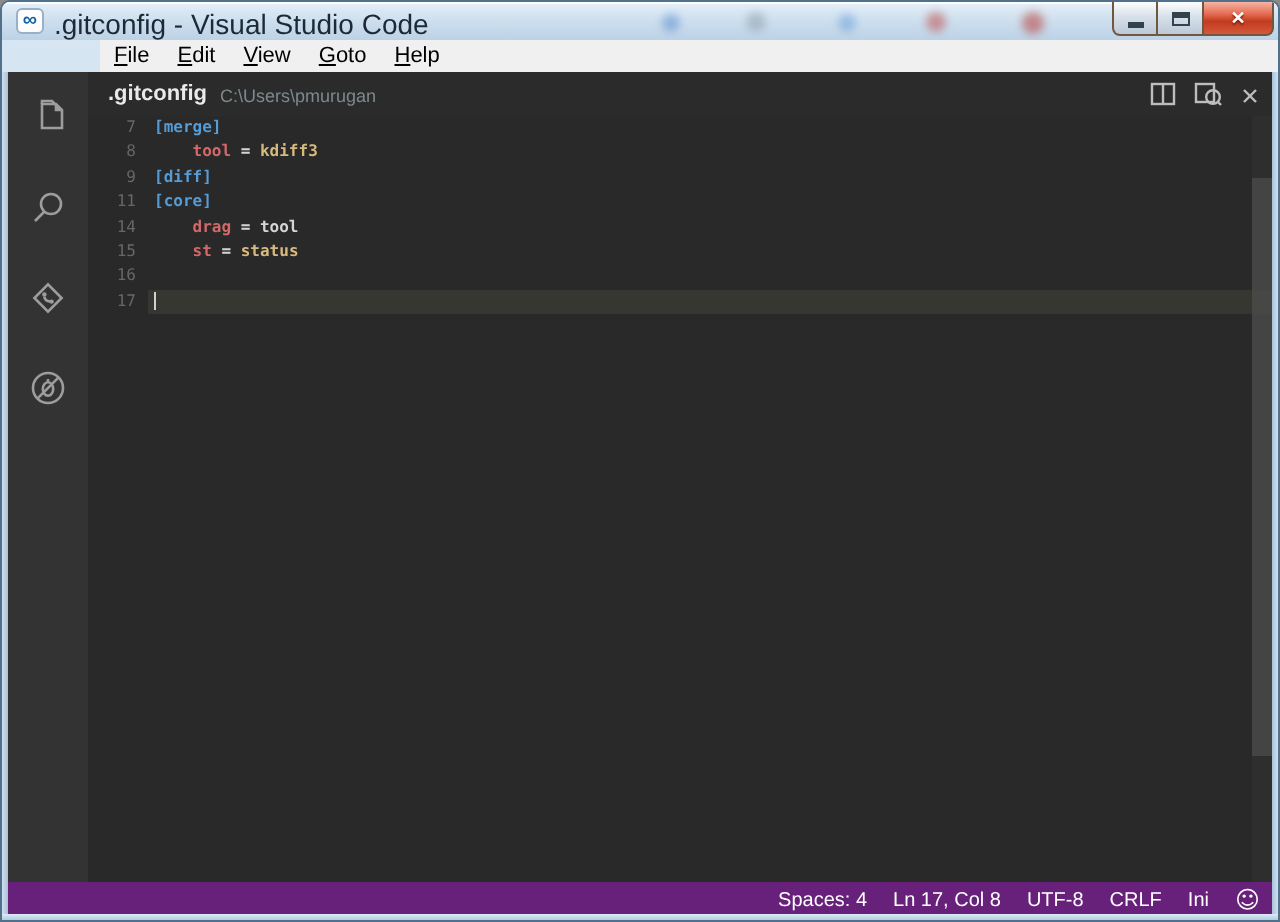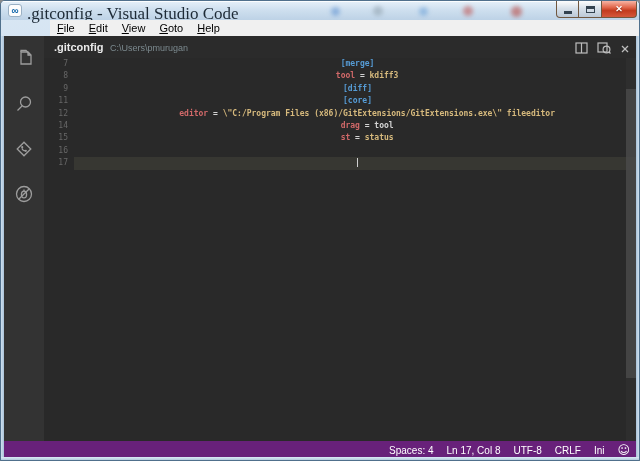--- a/index.html
+++ b/index.html
@@ -9,21 +9,21 @@
     background:linear-gradient(180deg,#d9e7f4 0%,#c2d6e8 60%,#b6cde2 100%); }
   
   .titlebar { position:absolute; left:0; top:0; width:100%; height:19px;
     background:linear-gradient(180deg,#e6f0f9 0%,#cfe0ef 45%,#bdd2e6 100%);
     box-shadow:inset 0 1px 0 rgba(255,255,255,.85); }
   .blur-blobs { position:absolute; left:300px; top:2px; width:250px; height:15px; filter:blur(2px); opacity:.55; }
   .blob { position:absolute; border-radius:50%; }
   .app-icon { position:absolute; left:7px; top:3px; width:14px; height:13px; background:#fdfdfd;
     border-radius:3px; border:1px solid #9ab0c4; color:#0c63a8; font-weight:bold; font-size:10px;
     line-height:11px; text-align:center; }
-  .window-title { position:absolute; left:26px; top:3px; font-size:17px; color:#1d2a36;font-family:Liberation Serif, serif; }
+  .window-title { position:absolute; left:26px; top:3px; font-size:14px; color:#1d2a36; }
   .win-controls { position:absolute; right:2px; top:0; height:17px; display:flex; }
   .win-btn { height:17px; border:1px solid #70573f; border-top:none; display:flex; align-items:center; justify-content:center; }
   .win-btn.min { width:23px; border-radius:0 0 0 4px; background:linear-gradient(180deg,#fdfdfd,#d8e1ea 45%,#bcc9d6); }
   .win-btn.max { width:23px; border-left:none; background:linear-gradient(180deg,#fdfdfd,#d8e1ea 45%,#bcc9d6); }
   .win-btn.close { width:35px; border-left:none; border-radius:0 0 4px 0;
     background:linear-gradient(180deg,#f7b4a4 0%,#e1674c 40%,#c23b1e 60%,#d4583b 100%); }
   .glyph-min { width:8px; height:3px; background:#33424f; margin-top:6px; }
   .glyph-max { width:9px; height:7px; border:1px solid #33424f; border-top:3px solid #33424f; background:transparent; }
   .glyph-close { color:#fff; font-size:9px; font-weight:bold; text-shadow:0 1px 1px #7c1d0a; }
   
@@ -41,21 +41,21 @@
   .file-name { position:absolute; left:10px; top:5px; font-size:11px; font-weight:bold; color:#eaeaea; }
   .file-path { position:absolute; left:66px; top:7px; font-size:9px; color:#7c8a8f; }
   .header-actions { position:absolute; right:8px; top:4px; display:flex; gap:9px; align-items:center; }
   .header-actions svg { stroke:#bdbdbd; fill:none; stroke-width:1.2; }
   
   .editor { position:absolute; left:40px; top:22px; right:0; bottom:0; background:#292929;
     font-family:"DejaVu Sans Mono", monospace; font-size:8px; font-weight:bold; }
   .lines { position:absolute; left:0; top:0; right:0; }
   .line { display:flex; height:12.4px; line-height:12.5px; white-space:pre; }
   .ln { width:30px; text-align:right; padding-right:6px; color:#676767; font-weight:normal; }
-  .code { flex:1; padding-left:3px;text-align:center; }
+  .code { flex:1; padding-left:3px; }
   .line.current .code { background:#373732; }
   .cursor { display:inline-block; width:1px; height:9px; background:#d0d0d0; vertical-align:middle; }
   .scrollbar { position:absolute; right:1px; top:0; width:11px; bottom:0; background:rgba(70,70,70,.18); }
   .scroll-thumb { position:absolute; left:0; top:31px; width:11px; height:289px; background:#4c4c4c; opacity:.75; }
   
   .statusbar { position:absolute; left:3px; top:440px; width:634px; height:18px; background:#68217a;
     display:flex; align-items:center; justify-content:flex-end; color:#fff; font-size:10px; }
   .sb-item { margin-right:13px; }
   .smiley { margin-right:8px; font-family:"DejaVu Sans", sans-serif; font-size:12px; line-height:12px; color:#fff; }
   
@@ -156,21 +156,20 @@
           </svg></span>
       </div>
     </div>
 
     <div class="editor">
       <div class="lines">
           <div class="line"><span class="ln">7</span><span class="code"><span style="color: rgb(86, 156, 214);">[merge]</span></span></div>
           <div class="line"><span class="ln">8</span><span class="code"><span style="color: rgb(212, 212, 212);">    </span><span style="color: rgb(209, 105, 105);">tool</span><span style="color: rgb(212, 212, 212);"> = </span><span style="color: rgb(215, 186, 125);">kdiff3</span></span></div>
           <div class="line"><span class="ln">9</span><span class="code"><span style="color: rgb(86, 156, 214);">[diff]</span></span></div>
           <div class="line"><span class="ln">11</span><span class="code"><span style="color: rgb(86, 156, 214);">[core]</span></span></div>
-          <div class="line"><span class="ln">12</span><span class="code"><span style="color: rgb(212, 212, 212);">    </span><span style="color: rgb(209, 105, 105);">editor</span><span style="color: rgb(212, 212, 212);"> = </span><span style="color: rgb(215, 186, 125);">\"C:/Program Files (x86)/GitExtensions/GitExtensions.exe\" fileeditor</span></span></div>
           <div class="line"><span class="ln">14</span><span class="code"><span style="color: rgb(212, 212, 212);">    </span><span style="color: rgb(209, 105, 105);">drag</span><span style="color: rgb(212, 212, 212);"> = </span><span style="color: rgb(212, 212, 212);">tool</span></span></div>
           <div class="line"><span class="ln">15</span><span class="code"><span style="color: rgb(212, 212, 212);">    </span><span style="color: rgb(209, 105, 105);">st</span><span style="color: rgb(212, 212, 212);"> = </span><span style="color: rgb(215, 186, 125);">status</span></span></div>
           <div class="line"><span class="ln">16</span><span class="code"></span></div>
           <div class="line current"><span class="ln">17</span><span class="code"><span class="cursor"></span></span></div>
         </div>
       <div class="scrollbar">
         <div class="scroll-thumb"></div>
       </div>
     </div>
   </div>

